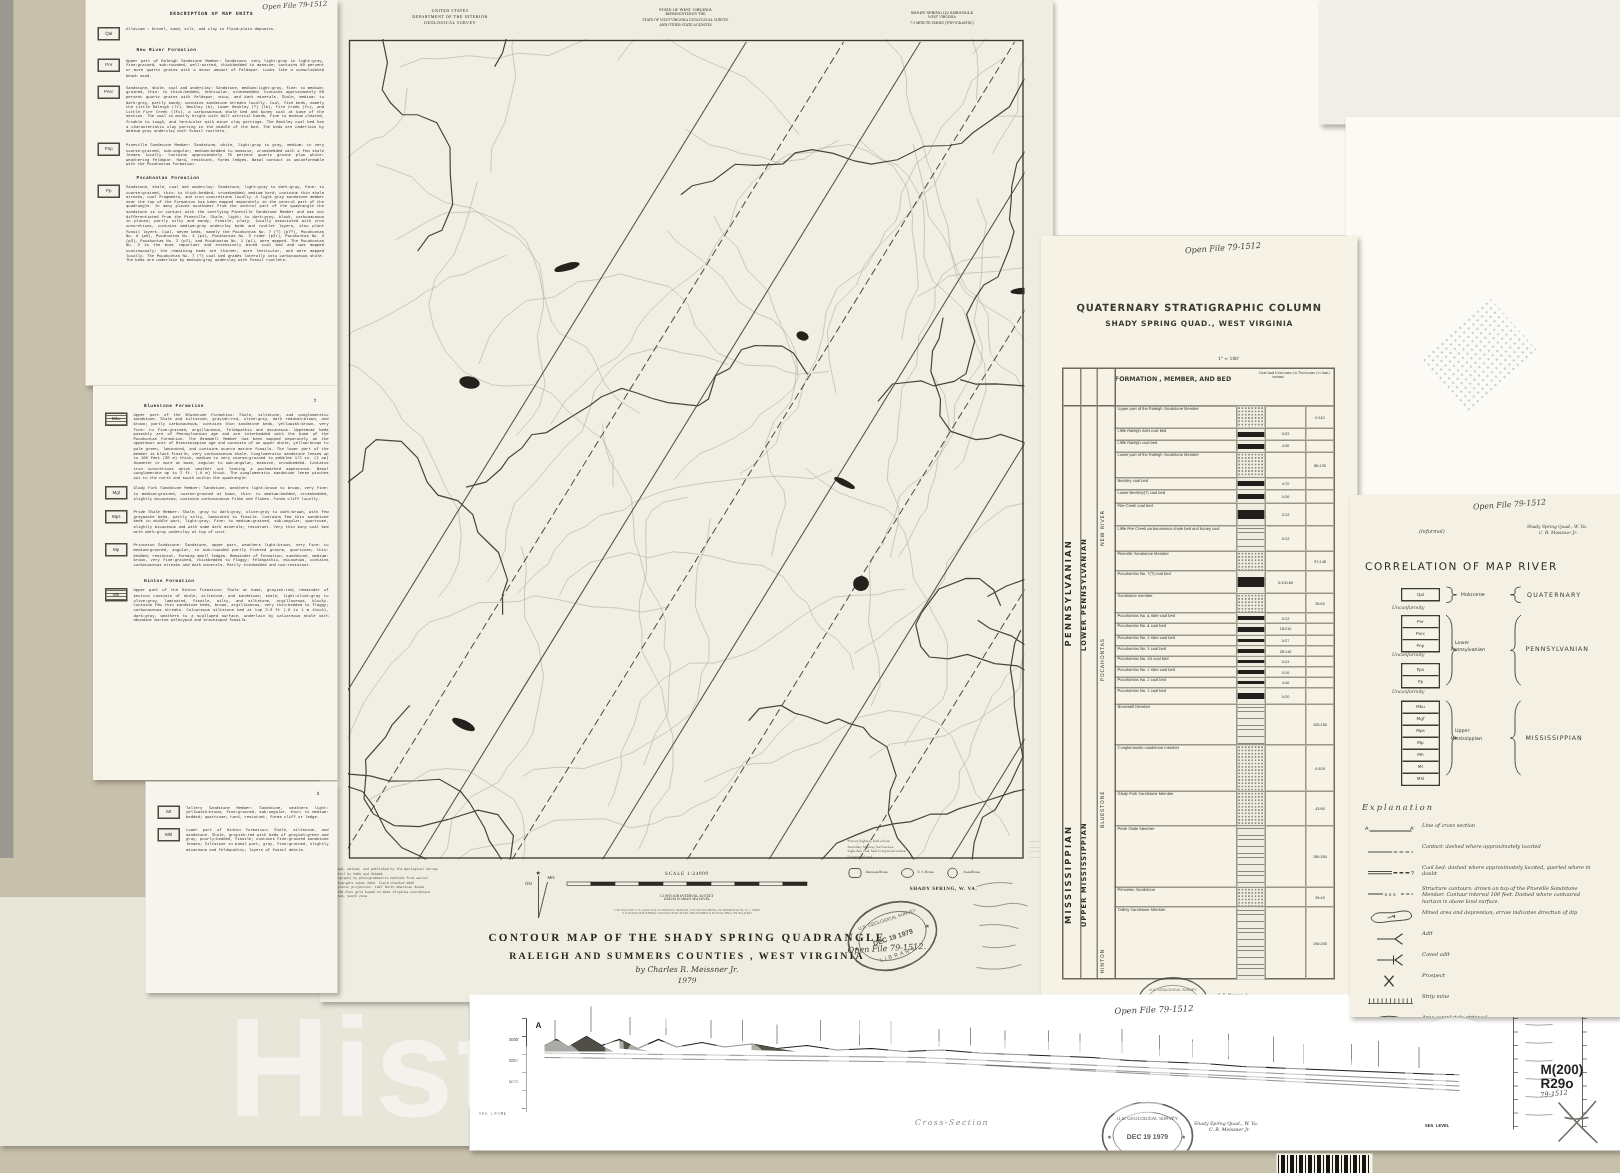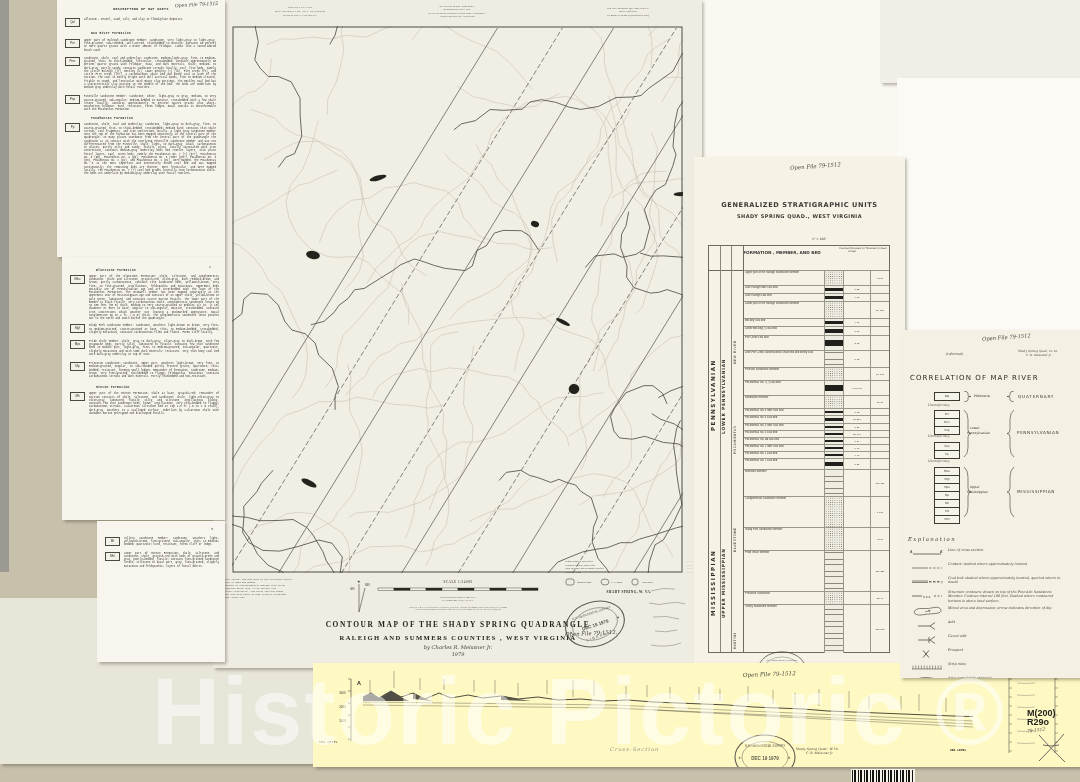--- a/index.html
+++ b/index.html
@@ -315,21 +315,21 @@
         </svg>
       </div>
 
     <svg class="abs" width="50" height="75" style="left:432px;top:583px" viewBox="0 0 50 75">
       <path d="M6,8 q12,-4 24,-2 M4,20 q10,3 20,0 q8,-2 16,1 M8,34 q14,-2 26,2 M10,48 q10,2 22,-1 M6,62 q16,3 30,-2" stroke="#8d8a80" stroke-width=".6" fill="none"></path>
     </svg>
   </div>
 
   <div class="sheet" style="left:694px;top:157px;width:211px;height:537px;background:#f6f2e6;z-index:10;overflow:hidden">
     <div class="abs hw" style="left:96px;top:6px;font-size:5.4px;transform:rotate(-4deg)">Open File 79-1512</div>
-    <div class="ctr hp" style="font-size:6.6px;font-weight:bold;letter-spacing:.6px;margin-top:44px">GENERALIZED STRATIGRAPHIC UNITS</div>
+    <div class="ctr hp" style="font-size:6.6px;font-weight:bold;letter-spacing:.6px;margin-top:44px">QUATERNARY STRATIGRAPHIC COLUMN</div>
     <div class="ctr hp" style="font-size:5px;font-weight:bold;letter-spacing:.5px;margin-top:4px">SHADY SPRING QUAD., WEST VIRGINIA</div>
     <div class="abs hp" style="left:118px;top:80px;font-size:3px">1" = 100'</div>
     <div class="abs" id="strat-table" style="left: 14px; top: 88px; width: 180px; height: 406px; border: 0.5px solid rgb(110, 106, 94); position: absolute;">
         <div style="position: absolute; left: 0px; top: 0px; width: 180px; height: 24px; border-bottom: 0.5px solid rgb(110, 106, 94);">
           <div class="hp" style="position: absolute; left: 34px; top: 4px; width: 78px; text-align: center; font-size: 4.2px; font-weight: bold; line-height: 1.3;">FORMATION , MEMBER, AND BED</div>
           <div class="hp" style="position: absolute; left: 130px; top: 2px; width: 26px; text-align: center; font-size: 2.3px; line-height: 1.2;">Coal bed thickness (in inches)</div>
           <div class="hp" style="position: absolute; left: 156px; top: 2px; width: 22px; text-align: center; font-size: 2.3px; line-height: 1.2;">Thickness (in feet)</div>
         </div>
         <div style="position: absolute; left: 34px; top: 24px; width: 146px;">
           <div class="srow" style="height: 14px;">
@@ -503,21 +503,21 @@
           <text x="32" y="13.5" font-size="3.1" text-anchor="middle" fill="#45433c">U.S. GEOLOGICAL SURVEY</text>
           <text x="32" y="26.5" font-size="4.6" font-weight="bold" text-anchor="middle" fill="#3c3a33">DEC 19 1979</text>
           <text x="32" y="38" font-size="3.6" text-anchor="middle" letter-spacing="1.5" fill="#45433c">LIBRARY</text>
           <text x="5" y="26" font-size="3.6" fill="#45433c">★</text>
           <text x="54.5" y="26" font-size="3.6" fill="#45433c">★</text>
         </svg>
       </div>
     <div class="abs serif" style="left:118px;top:505px;font-size:2.8px;color:#55534a">C. R. Meissner, Jr.</div>
   </div>
 
-  <div class="sheet" style="left:313px;top:663px;width:767px;height:104px;background:#fef9c3;z-index:20;overflow:hidden">
+  <div class="sheet" style="left:313px;top:663px;width:767px;height:104px;background:#ffffff;z-index:20;overflow:hidden">
     <div class="abs" id="xsec-svg" style="left:0;top:0">
         <svg width="767" height="104" viewBox="0 0 767 104">
           <path d="M38,16 L38,78" stroke="#3a3830" stroke-width=".6"></path>
           <path d="M35,16 L38,16" stroke="#3a3830" stroke-width=".5"></path>
           <path d="M35,28 L38,28" stroke="#3a3830" stroke-width=".5"></path>
           <path d="M35,40 L38,40" stroke="#3a3830" stroke-width=".5"></path>
           <path d="M35,52 L38,52" stroke="#3a3830" stroke-width=".5"></path>
           <path d="M35,64 L38,64" stroke="#3a3830" stroke-width=".5"></path>
           <path d="M35,76 L38,76" stroke="#3a3830" stroke-width=".5"></path>
           <text x="33" y="31" font-size="2.8" text-anchor="end" fill="#3a3830">3000'</text>

